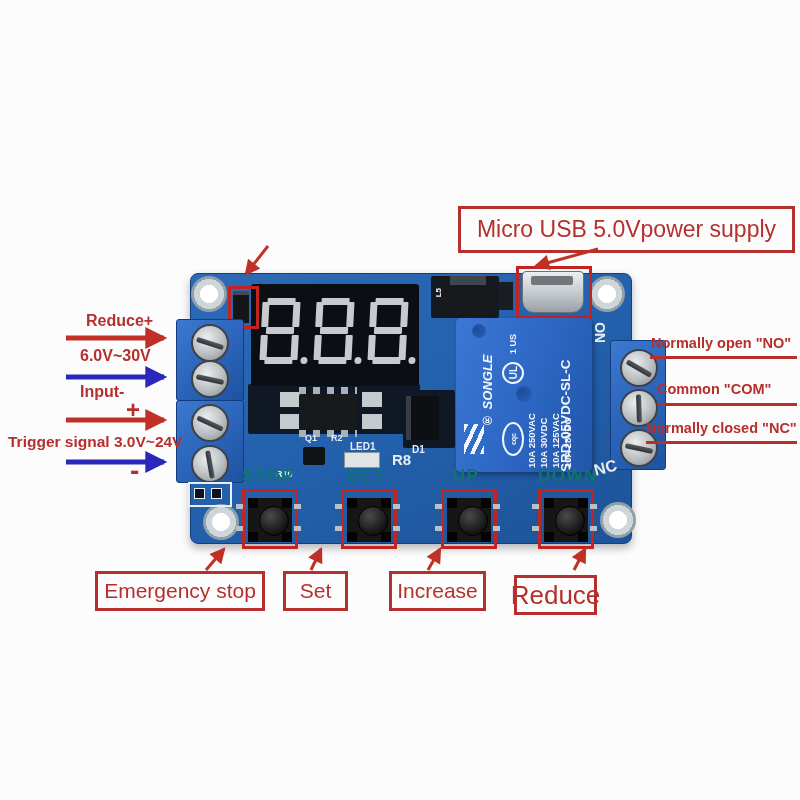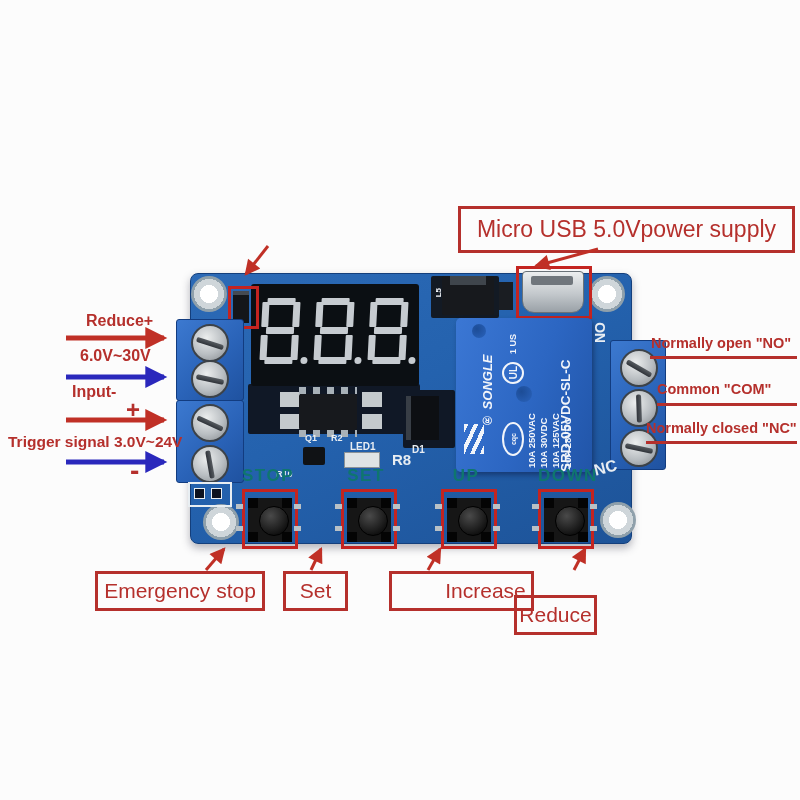--- a/index.html
+++ b/index.html
@@ -273,42 +273,42 @@
       <div class="btn-pin" style="left: 49px; top: 12px;"></div>
       <div class="btn-pin" style="left: 49px; top: 34px;"></div>
     </div>
 
   <div class="callout" style="left:458px;top:206px;width:331px;height:41px;font-size:23px;">
     <div class="ln">Micro USB 5.0Vpower supply</div>
   </div>
 
   <div class="redtxt" style="left:86px;top:312px;font-size:16px;">Reduce+</div>
   <div class="redtxt" style="left:80px;top:347px;font-size:16px;">6.0V~30V</div>
-  <div class="redtxt" style="left:72px;top:383px;font-size:16px;">Input-</div>
+  <div class="redtxt" style="left:80px;top:383px;font-size:16px;">Input-</div>
   <div class="redtxt" style="left:126px;top:396px;font-size:24px;">+</div>
   <div class="redtxt" style="left:8px;top:433px;font-size:15.5px;">Trigger signal  3.0V~24V</div>
   <div class="redtxt" style="left:130px;top:455px;font-size:28px;">-</div>
 
   <div class="redtxt" style="left:651px;top:335px;font-size:14.5px;">Normally open "NO"</div>
   <div class="redline" style="left:650px;top:356px;width:147px;"></div>
   <div class="redtxt" style="left:657px;top:381px;font-size:14.5px;">Common "COM"</div>
   <div class="redline" style="left:657px;top:403px;width:140px;"></div>
   <div class="redtxt" style="left:646px;top:420px;font-size:14.5px;">Normally closed "NC"</div>
   <div class="redline" style="left:646px;top:441px;width:151px;"></div>
 
   <div class="callout" style="left:95px;top:571px;width:164px;height:34px;font-size:21px;">
     <div class="ln">Emergency stop</div>
   </div>
   <div class="callout" style="left:283px;top:571px;width:59px;height:34px;font-size:21px;">
     <div class="ln">Set</div>
   </div>
-  <div class="callout" style="left:389px;top:571px;width:91px;height:34px;font-size:21px;padding-left:48px;">
+  <div class="callout" style="left:389px;top:571px;width:91px;height:34px;font-size:21px;">
     <div class="ln">Increase</div>
   </div>
-  <div class="callout" style="left:514px;top:595px;width:77px;height:34px;font-size:21px;">
+  <div class="callout" style="left:514px;top:575px;width:77px;height:34px;font-size:26px;justify-content:flex-end;">
     <div class="ln">Reduce</div>
   </div>
 
   <svg class="overlay" width="800" height="800">
     <defs>
       <marker id="arR" viewBox="0 0 10 10" refX="8.5" refY="5" markerWidth="5" markerHeight="4.4" orient="auto-start-reverse">
         <path d="M0,0 L10,5 L0,10 z" fill="#c03026"></path>
       </marker>
       <marker id="arB" viewBox="0 0 10 10" refX="8.5" refY="5" markerWidth="5" markerHeight="4.4" orient="auto-start-reverse">
         <path d="M0,0 L10,5 L0,10 z" fill="#2a28bc"></path>

